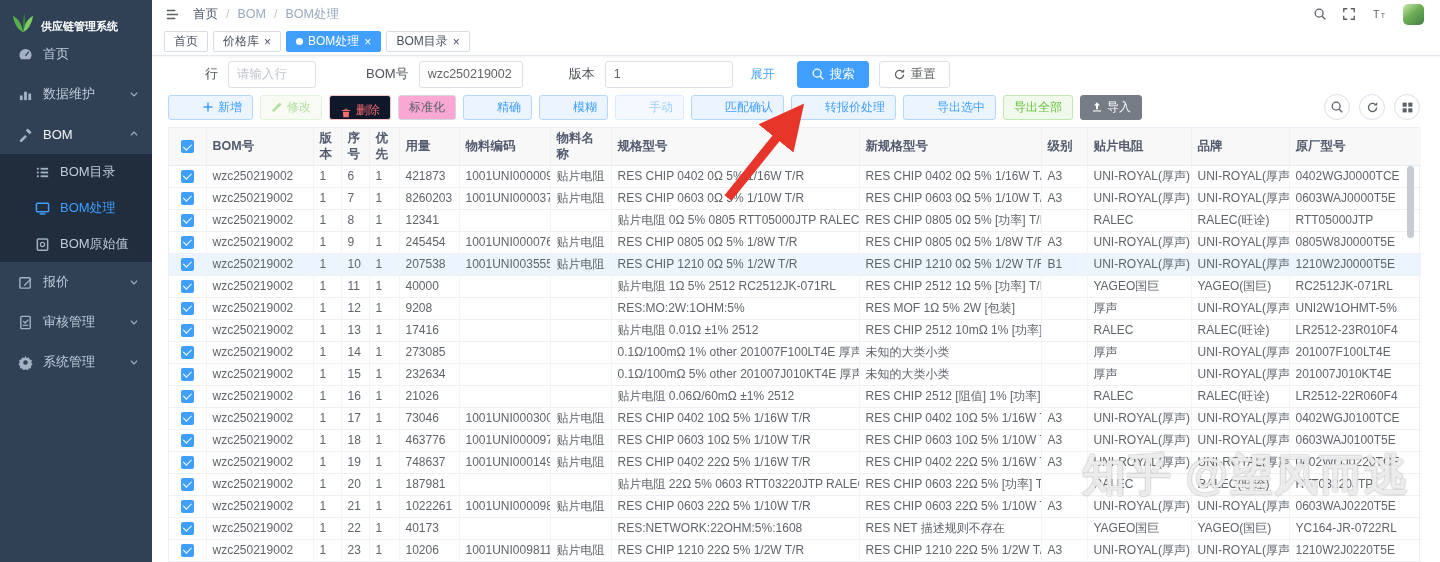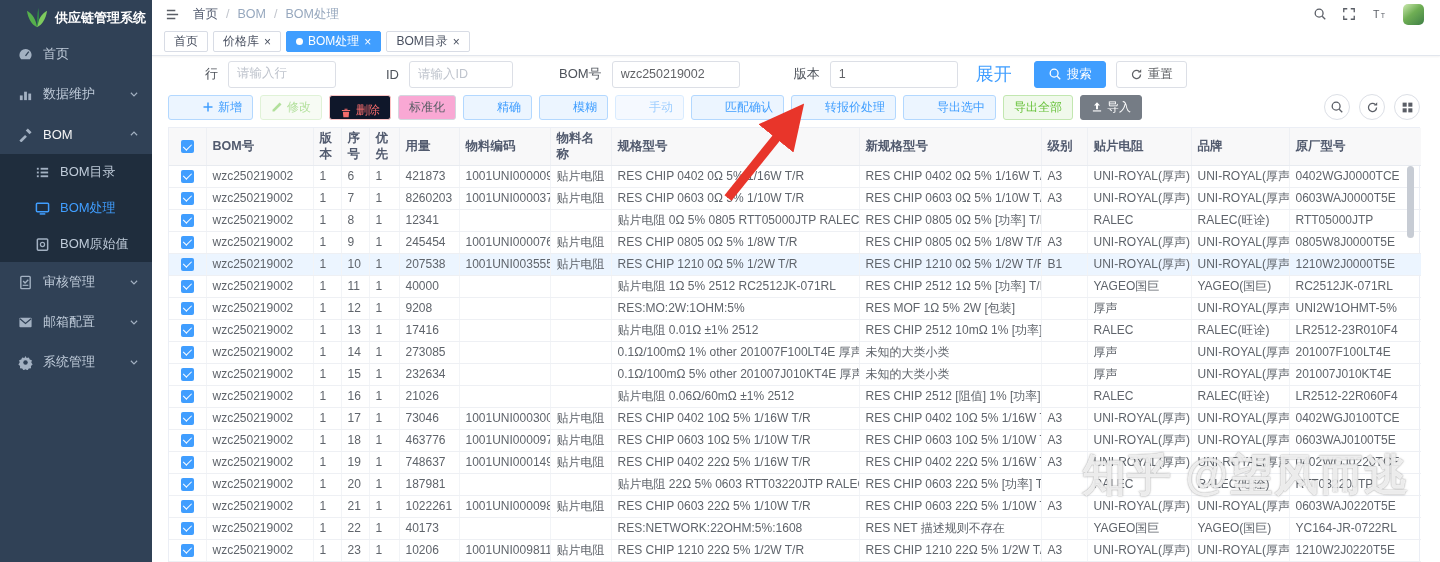--- a/index.html
+++ b/index.html
@@ -3,21 +3,21 @@
 <meta charset="utf-8">
 <style>
   *{box-sizing:border-box;margin:0;padding:0;}
   body{width:1440px;height:562px;overflow:hidden;position:relative;background:#fff;
        font-family:"Liberation Sans","DejaVu Sans",sans-serif;color:#606266;}
   .ic{display:inline-flex;align-items:center;justify-content:center;line-height:0;}
   .ic svg{display:block;}
 
   
   .sidebar{position:absolute;left:0;top:0;width:152px;height:562px;background:#304156;z-index:3;}
-  .sb-logo{height:34px;display:flex;align-items:center;gap:5px;padding:2px 6px 0 24px;color:#fff;font-weight:bold;font-size:13px;}
+  .sb-logo{height:34px;display:flex;align-items:flex-end;gap:5px;padding:2px 6px 0 10px;color:#fff;font-weight:bold;font-size:11px;}
   .sb-item{height:40px;display:flex;align-items:center;gap:10px;padding:0 10px 0 17px;font-size:13px;color:#bfcbd9;cursor:pointer;}
   .sb-item .ic{color:#a3b1c2;width:16px;}
   .sb-item.open{color:#f4f4f5;}
   .sb-item.sub{height:36px;padding-left:34px;}
   .sb-item.act{color:#409eff;}
   .sb-item.act .ic{color:#409eff;}
   .sb-sub{background:#1f2d3d;}
   .chev{margin-left:auto;color:#7d8ea3;}
 
   
@@ -38,25 +38,25 @@
   .dot{width:7px;height:7px;border-radius:50%;background:#fff;}
 
   
   .content{padding:4px 20px 0 16px;position:relative;}
   .form-row{display:flex;align-items:center;height:28px;margin-bottom:6px;}
   .f-item{display:flex;align-items:center;}
   .f-item label{font-size:13px;color:#4e535b;margin-right:10px;white-space:nowrap;}
   .f-input{height:27px;border:1px solid #dcdfe6;border-radius:3px;padding:0 8px;font-size:12.5px;
            color:#606266;outline:none;font-family:inherit;background:#fff;}
   .f-input::placeholder{color:#bfc4cd;}
-  .f-item:nth-child(1){margin-left:37px;} .f-item:nth-child(1) .f-input{width:108px;font-family:Liberation Mono, monospace;}
+  .f-item:nth-child(1){margin-left:37px;} .f-item:nth-child(1) .f-input{width:88px;}
   .f-item:nth-child(2){margin-left:50px;} .f-item:nth-child(2) .f-input{width:104px;}
   .f-item:nth-child(3){margin-left:46px;} .f-item:nth-child(3) .f-input{width:128px;}
   .f-item:nth-child(4){margin-left:54px;} .f-item:nth-child(4) .f-input{width:128px;}
-  .link{color:#409eff;font-size:18px;cursor:pointer;margin-left:18px;white-space:nowrap;}
+  .link{color:#409eff;font-size:12px;cursor:pointer;margin-left:18px;white-space:nowrap;}
   .btn-search{margin-left:22px;height:27px;padding:0 13px;background:#409eff;border:1px solid #409eff;color:#fff;
               border-radius:3px;font-size:12.5px;display:inline-flex;align-items:center;gap:5px;cursor:pointer;font-family:inherit;}
   .btn-reset{margin-left:10px;height:27px;padding:0 13px;background:#fff;border:1px solid #dcdfe6;color:#606266;
              border-radius:3px;font-size:12.5px;display:inline-flex;align-items:center;gap:5px;cursor:pointer;font-family:inherit;}
 
   
   .toolbar{display:flex;align-items:center;gap:7px;height:26px;margin-bottom:7px;}
   .tbtn{height:25px;padding:0 10px;border-radius:3px;font-size:12px;display:inline-flex;align-items:center;gap:4px;
         cursor:pointer;font-family:inherit;border:1px solid transparent;white-space:nowrap;}
   .tbtn.primary{color:#409eff;background:#ecf5ff;border-color:#b3d8ff;padding-left:33px;}
@@ -172,40 +172,40 @@
               <rect x="2.5" y="2" width="11" height="12" rx="1" fill="none" stroke="currentColor" stroke-width="1.6"></rect>
               <circle cx="8" cy="8" r="2.2" fill="none" stroke="currentColor" stroke-width="1.3"></circle>
             </svg>
           </span>
           <span>BOM原始值</span>
         </div>
       </div>
       <div class="sb-item">
         <span class="ic">
           <svg width="15" height="15" viewBox="0 0 16 16">
-            <rect x="3" y="1.5" width="10" height="13" rx="1" fill="none" stroke="currentColor" stroke-width="1.5"></rect>
-            <path d="M5.5 6.5l2 2 3.5-3.5" fill="none" stroke="currentColor" stroke-width="1.5"></path>
-            <path d="M5 11h6" stroke="currentColor" stroke-width="1.3"></path>
-          </svg>
-        </span>
-        <span>审核管理</span>
+            <rect x="2" y="3" width="11" height="11" rx="1" fill="none" stroke="currentColor" stroke-width="1.5"></rect>
+            <path d="M6.5 10.5l6.8-6.8 1 1-6.8 6.8-1.3.3z" fill="currentColor"></path>
+          </svg>
+        </span>
+        <span>报价</span>
         <span class="chev ic">
           <svg width="10" height="10" viewBox="0 0 16 16">
             <path d="M3 6l5 5 5-5" fill="none" stroke="currentColor" stroke-width="1.8"></path>
           </svg>
         </span>
       </div>
       <div class="sb-item">
         <span class="ic">
           <svg width="15" height="15" viewBox="0 0 16 16">
-            <rect x="1.5" y="3" width="13" height="10" rx="1" fill="currentColor"></rect>
-            <path d="M2 4l6 5 6-5" fill="none" stroke="#304156" stroke-width="1.3"></path>
-          </svg>
-        </span>
-        <span>邮箱配置</span>
+            <rect x="3" y="1.5" width="10" height="13" rx="1" fill="none" stroke="currentColor" stroke-width="1.5"></rect>
+            <path d="M5.5 6.5l2 2 3.5-3.5" fill="none" stroke="currentColor" stroke-width="1.5"></path>
+            <path d="M5 11h6" stroke="currentColor" stroke-width="1.3"></path>
+          </svg>
+        </span>
+        <span>审核管理</span>
         <span class="chev ic">
           <svg width="10" height="10" viewBox="0 0 16 16">
             <path d="M3 6l5 5 5-5" fill="none" stroke="currentColor" stroke-width="1.8"></path>
           </svg>
         </span>
       </div>
       <div class="sb-item">
         <span class="ic">
           <svg width="15" height="15" viewBox="0 0 16 16">
             <path d="M8 1l1.2 2.1 2.4-.4.9 2.2 2.3.8-.6 2.3 1.4 2-1.8 1.6.1 2.4-2.4.3-1.3 2-2.2-1-2.2 1-1.3-2-2.4-.3.1-2.4L.4 10l1.4-2-.6-2.3 2.3-.8.9-2.2 2.4.4z" fill="currentColor"></path>
@@ -277,24 +277,20 @@
         <span class="x">×</span>
       </span>
     </div>
 
   <div class="content">
 
     <div class="form-row" id="formRow">
         <div class="f-item">
           <label>行</label>
           <input class="f-input" value="" placeholder="请输入行" style="">
-        </div>
-        <div class="f-item">
-          <label>ID</label>
-          <input class="f-input" value="" placeholder="请输入ID" style="">
         </div>
         <div class="f-item">
           <label>BOM号</label>
           <input class="f-input" value="wzc250219002" placeholder="" style="">
         </div>
         <div class="f-item">
           <label>版本</label>
           <input class="f-input" value="1" placeholder="" style="">
         </div>
         <a class="link">展开</a>

